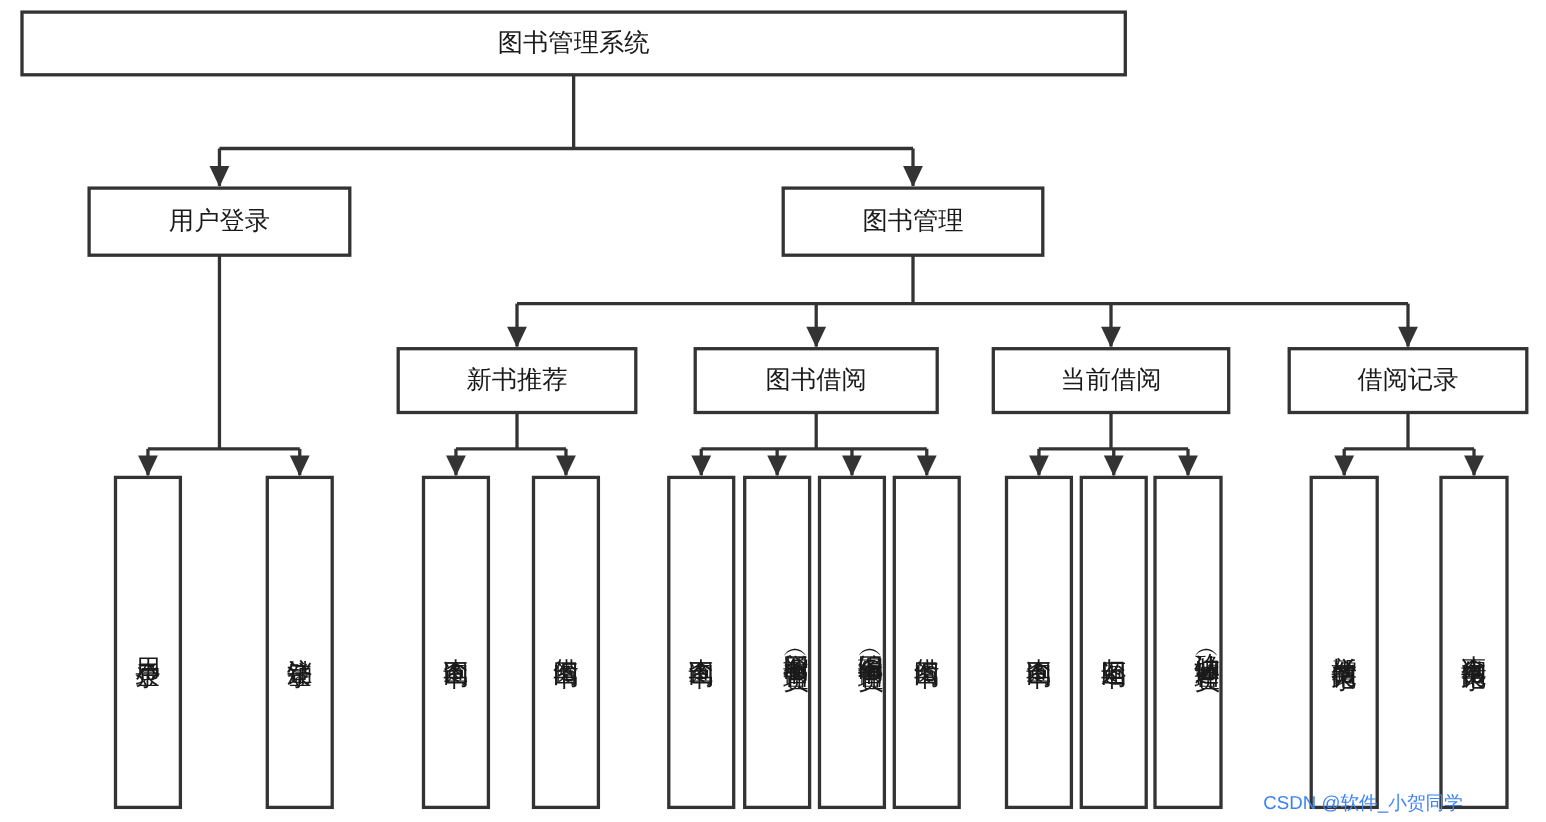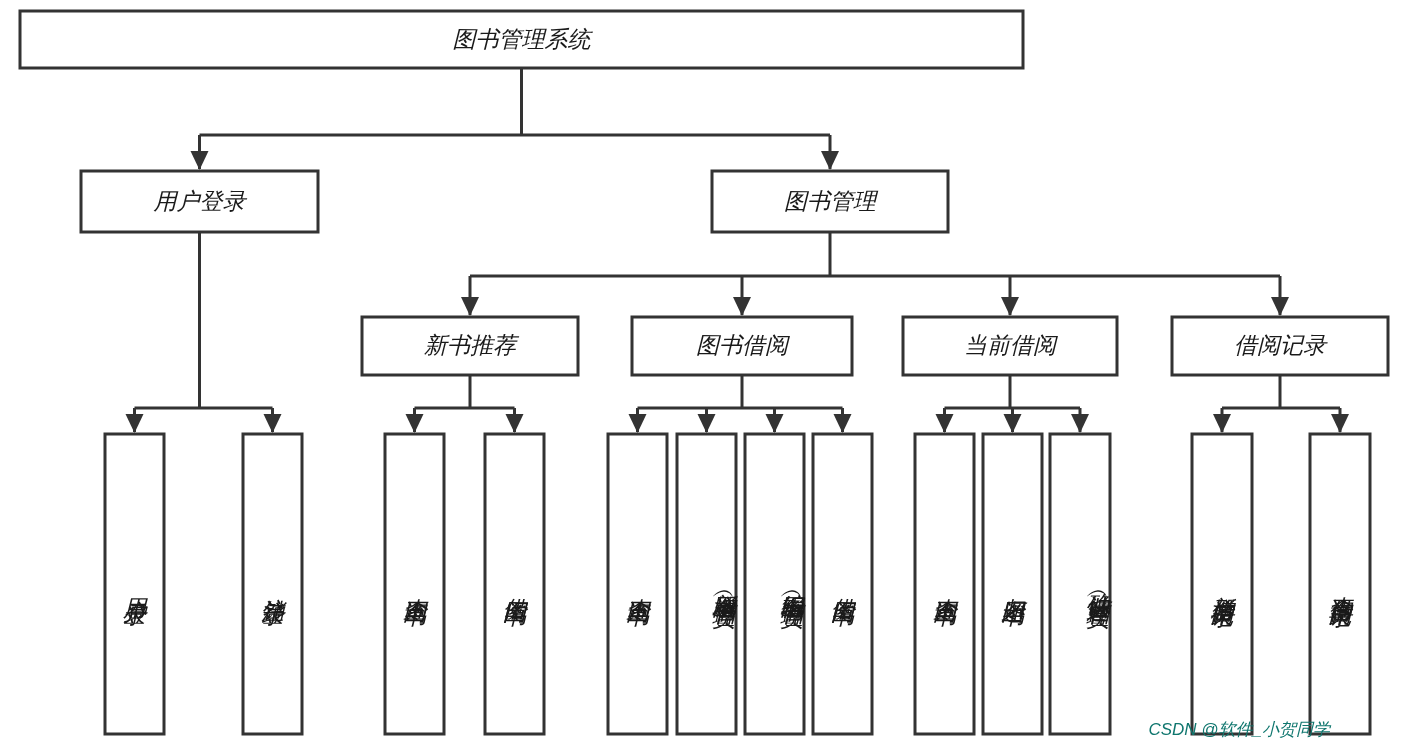--- a/index.html
+++ b/index.html
@@ -11,21 +11,20 @@
     width: 1405px;
     height: 747px;
     font-family: "Liberation Sans", "DejaVu Sans", sans-serif;
     overflow: hidden;
   }
   #diagram-root {
     position: relative;
     width: 1344px;
     height: 747px;
     background: #ffffff;
-    font-style: italic;
   }
   svg.diagram-canvas {
     position: absolute;
     top: 0;
     left: 0;
     width: 1405px;
     height: 747px;
   }
   .node-box {
     fill: #ffffff;
@@ -62,21 +61,21 @@
     align-items: flex-start;
     justify-content: center;
     pointer-events: none;
   }
   .watermark {
     position: absolute;
     right: 14px;
     bottom: 6px;
     font-family: "Liberation Sans", "DejaVu Sans", sans-serif;
     font-size: 17px;
-    color: #0f766e;
+    color: #3b82f6;
     white-space: nowrap;
   }
 </style>
 </head>
 <body>
 
 <div id="diagram-root">
 
   <svg class="diagram-canvas" viewBox="0 0 1405 747">
     <g id="connectors-layer">

